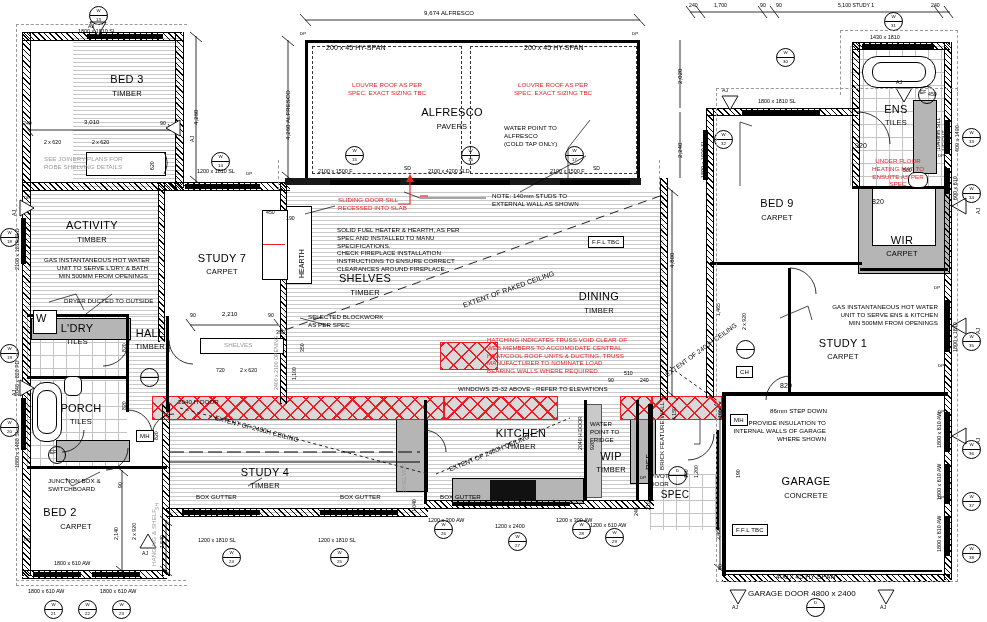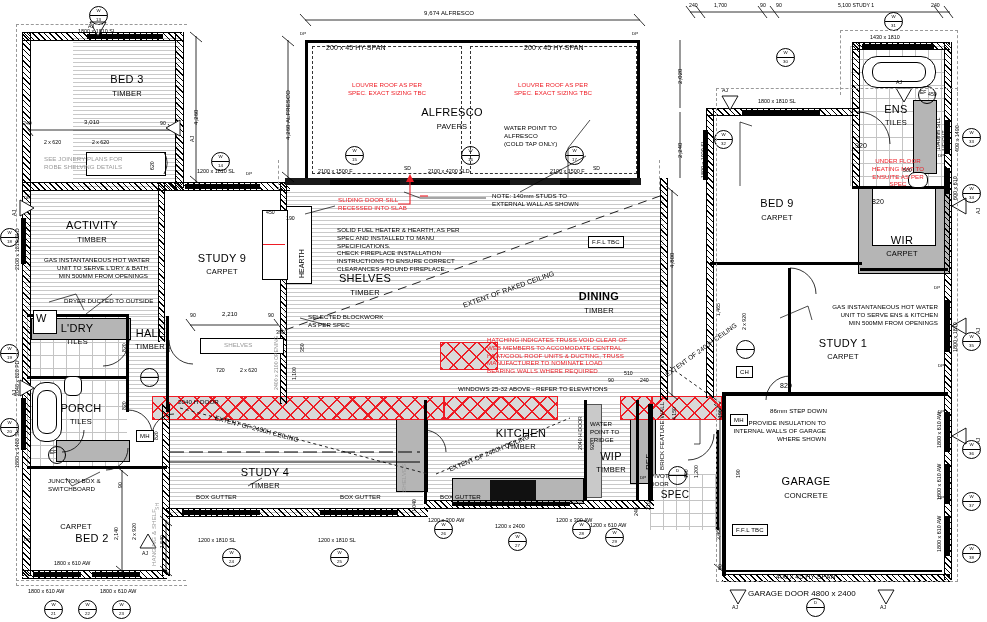--- a/index.html
+++ b/index.html
@@ -338,42 +338,42 @@
     <polygon points="878,590 894,590 886,604"></polygon>
   </g>
 </svg>
 
 <div class="t room" style="left:86px;top:73px;width:82px;">BED 3</div>
 <div class="t roomsub" style="left:86px;top:90px;width:82px;">TIMBER</div>
 
 <div class="t room" style="left:40px;top:219px;width:104px;">ACTIVITY</div>
 <div class="t roomsub" style="left:40px;top:236px;width:104px;">TIMBER</div>
 
-<div class="t room" style="left:178px;top:252px;width:88px;">STUDY 9</div>
+<div class="t room" style="left:178px;top:252px;width:88px;">STUDY 7</div>
 <div class="t roomsub" style="left:178px;top:268px;width:88px;">CARPET</div>
 
 <div class="t room" style="left:42px;top:322px;width:70px;">L'DRY</div>
 <div class="t roomsub" style="left:42px;top:338px;width:70px;">TILES</div>
 
 <div class="t room" style="left:124px;top:327px;width:52px;">HALL</div>
 <div class="t roomsub" style="left:124px;top:343px;width:52px;">TIMBER</div>
 
 <div class="t room" style="left:50px;top:402px;width:62px;">PORCH</div>
 <div class="t roomsub" style="left:50px;top:418px;width:62px;">TILES</div>
 
-<div class="t room" style="left:52px;top:506px;width:80px;margin-top:26px;">BED 2</div>
+<div class="t room" style="left:20px;top:506px;width:80px;">BED 2</div>
 <div class="t roomsub" style="left:36px;top:523px;width:80px;">CARPET</div>
 
 <div class="t room" style="left:222px;top:466px;width:86px;">STUDY 4</div>
 <div class="t roomsub" style="left:222px;top:482px;width:86px;">TIMBER</div>
 
 <div class="t room" style="left:322px;top:272px;width:86px;">SHELVES</div>
 <div class="t roomsub" style="left:322px;top:289px;width:86px;">TIMBER</div>
 
-<div class="t room" style="left:556px;top:290px;width:86px;font-weight:bold;">DINING</div>
+<div class="t room" style="left:556px;top:290px;width:86px;">DINING</div>
 <div class="t roomsub" style="left:556px;top:307px;width:86px;">TIMBER</div>
 
 <div class="t room" style="left:478px;top:427px;width:86px;">KITCHEN</div>
 <div class="t roomsub" style="left:478px;top:443px;width:86px;">TIMBER</div>
 
 <div class="t room" style="left:586px;top:450px;width:50px;">WIP</div>
 <div class="t roomsub" style="left:586px;top:466px;width:50px;">TIMBER</div>
 
 <div class="t room" style="left:404px;top:106px;width:96px;">ALFRESCO</div>
 <div class="t roomsub" style="left:404px;top:123px;width:96px;">PAVERS</div>

